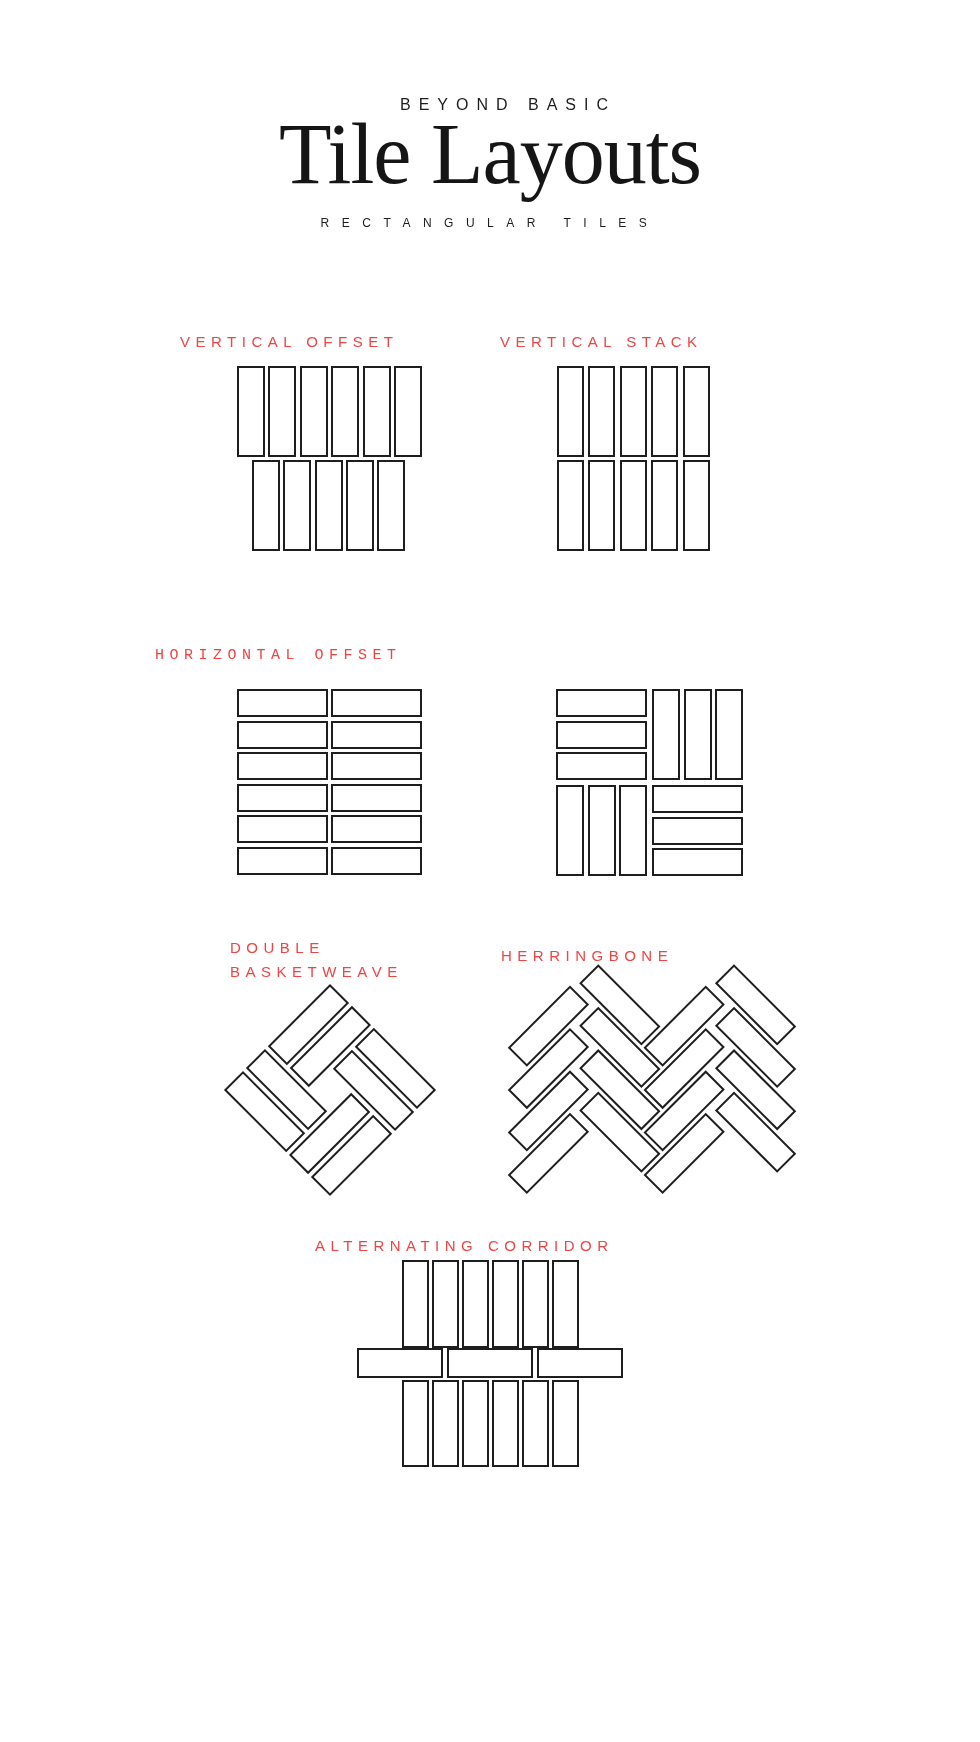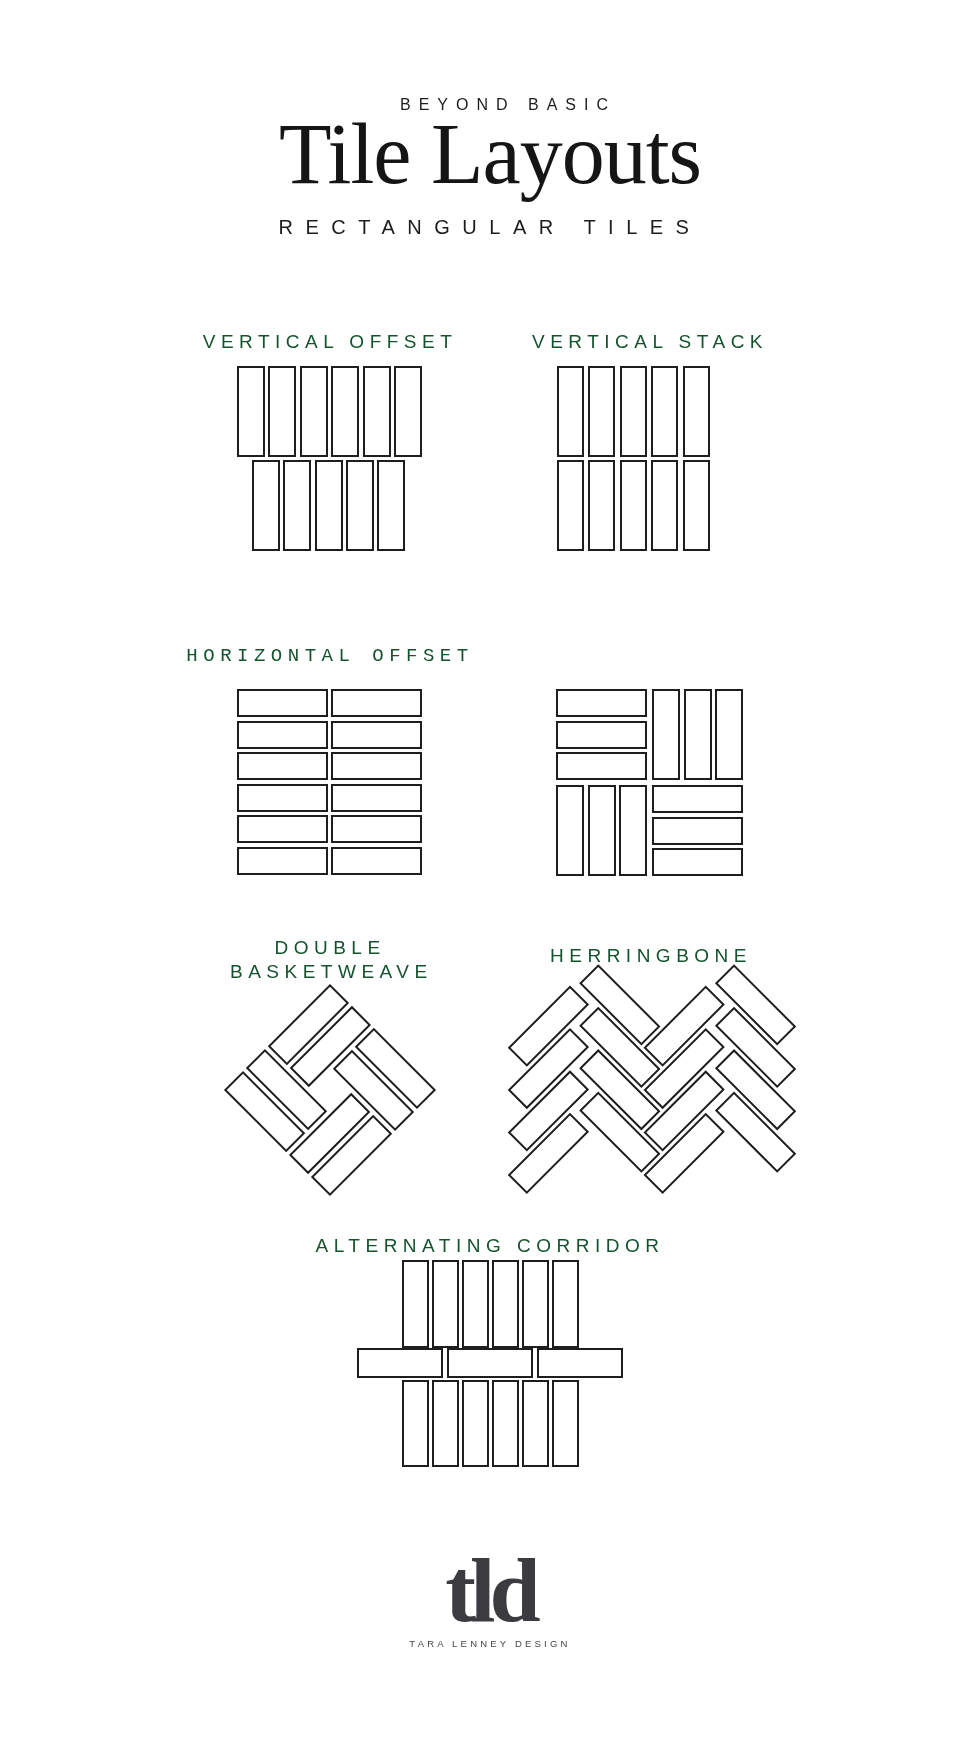--- a/index.html
+++ b/index.html
@@ -5,23 +5,23 @@
   html,body{margin:0;padding:0;background:#ffffff;}
   .poster{position:relative;width:980px;height:1742px;background:#ffffff;overflow:hidden;
           font-family:"Liberation Sans", sans-serif;color:#1d1d1d;}
   .hdr{position:absolute;left:0;top:0;width:980px;text-align:center;}
   .eyebrow{position:absolute;left:0;top:96px;width:980px;text-align:center;
            font-size:16px;letter-spacing:8px;color:#1d1d1d;margin-left:18px;}
   .title{position:absolute;left:0;top:104px;width:980px;margin:0;text-align:center;
          font-family:"Liberation Serif", serif;font-weight:400;font-size:86px;
          letter-spacing:-1px;color:#151515;}
   .subtitle{position:absolute;left:0;top:216px;width:980px;text-align:center;
-            font-size:20px;letter-spacing:12.5px;color:#1d1d1d;}
-  .plabel{position:absolute;text-align:center;font-size:19px;letter-spacing:5.5px;
-          line-height:24px;color:#14532d;}
+            font-size:12px;letter-spacing:12.5px;color:#1d1d1d;}
+  .plabel{position:absolute;font-size:15px;letter-spacing:5.5px;
+          line-height:24px;color:#ef4444;}
   .tiles{position:absolute;}
   .rot45{transform:rotate(45deg);transform-origin:center center;}
   .tile{position:absolute;background:#ffffff;border:2px solid #1e1e1e;box-sizing:border-box;}
   .logo{position:absolute;left:0;top:1544px;width:980px;text-align:center;}
   .monogram{font-family:"Liberation Serif", serif;font-weight:700;font-size:92px;
             line-height:1;letter-spacing:-6px;color:#3b3b40;}
   .brand{margin-top:2px;font-size:9.5px;letter-spacing:3.2px;color:#46464a;}
 </style>
 </head>
 <body>
@@ -133,18 +133,14 @@
       <div class="tile" style="left: 90px; top: 88px; width: 86px; height: 30px;"></div>
       <div class="tile" style="left: 180px; top: 88px; width: 86px; height: 30px;"></div>
       <div class="tile" style="left: 45px; top: 120px; width: 27px; height: 87px;"></div>
       <div class="tile" style="left: 75px; top: 120px; width: 27px; height: 87px;"></div>
       <div class="tile" style="left: 105px; top: 120px; width: 27px; height: 87px;"></div>
       <div class="tile" style="left: 135px; top: 120px; width: 27px; height: 87px;"></div>
       <div class="tile" style="left: 165px; top: 120px; width: 27px; height: 87px;"></div>
       <div class="tile" style="left: 195px; top: 120px; width: 27px; height: 87px;"></div>
     </div>
 
-  <div class="logo">
-    <div class="monogram">tld</div>
-    <div class="brand">TARA LENNEY DESIGN</div>
-  </div>
 
 </div>
 
 </body></html>

